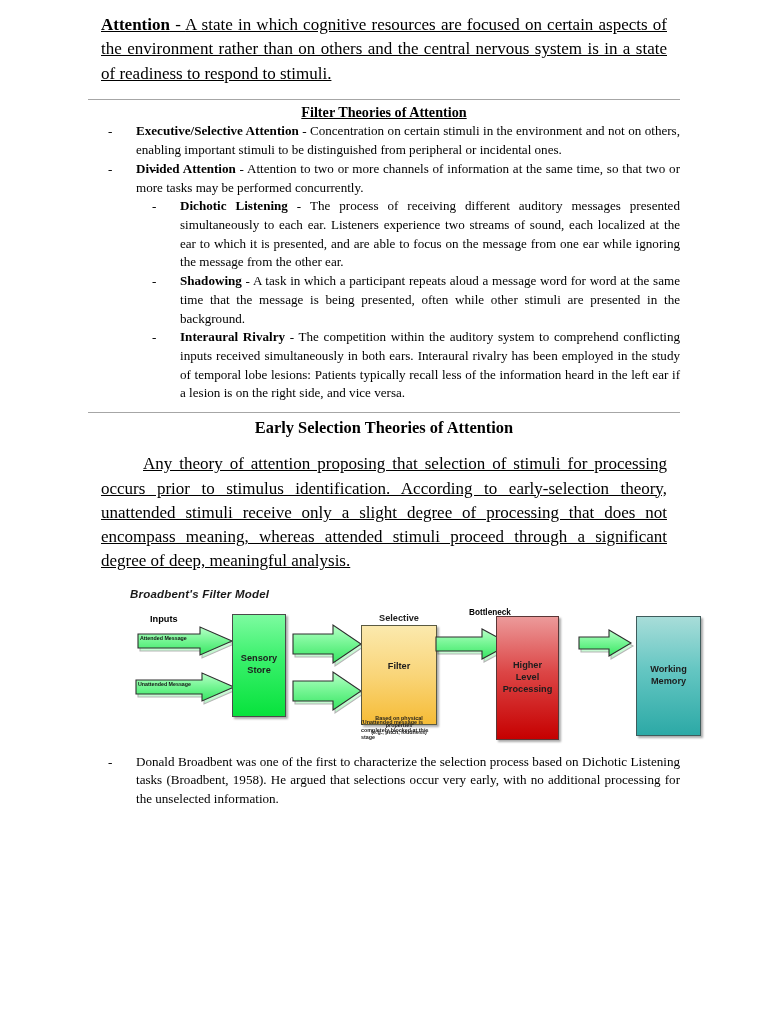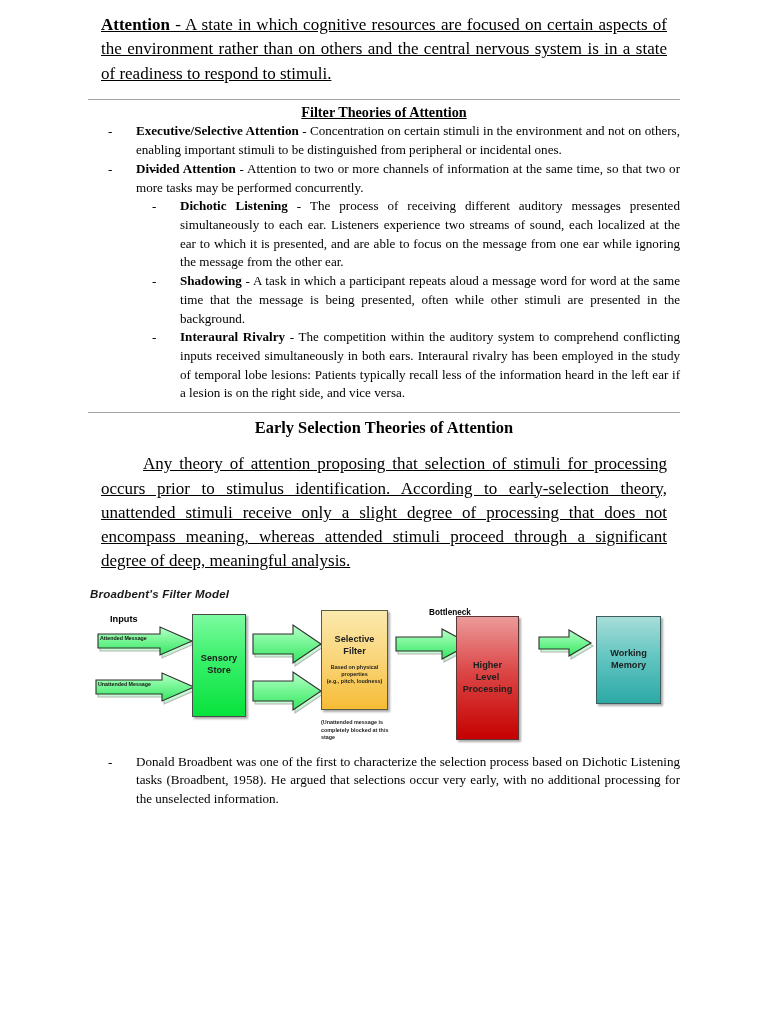--- a/index.html
+++ b/index.html
@@ -97,20 +97,21 @@
     text-indent: 42px;
   }
 
   
   .diagram {
     position: relative;
     width: 592px;
     height: 165px;
     margin-top: 14px;
     font-family: "Liberation Sans", "DejaVu Sans", sans-serif;
+    margin-left: 40px;
   }
   .diagram-title {
     position: absolute;
     left: 2px;
     top: 0px;
     font-family: "Liberation Sans", "DejaVu Sans", sans-serif;
     font-weight: bold;
     font-style: italic;
     font-size: 11.5px;
     color: #1a1a1a;
@@ -137,31 +138,32 @@
     font-size: 5.4px;
     font-weight: bold;
     line-height: 1.32;
     margin-top: 6px;
   }
   #box-sensory {
     left: 104px; top: 26px; width: 54px; height: 103px;
     background: linear-gradient(to bottom, #7dfba0 0%, #38f06a 45%, #07e23c 100%);
   }
   #box-filter {
-    left: 233px; top: 22px; width: 67px; height: 100px;
+    left: 233px; top: 37px; width: 76px; height: 100px;
     background: linear-gradient(to bottom, #fbe9ad 0%, #f9d579 50%, #f6bc36 100%);
     border-color: #5a5a42;
+    gap: 36px;
   }
   #box-higher {
     left: 368px; top: 28px; width: 63px; height: 124px;
     background: linear-gradient(to bottom, #ec9a9a 0%, #dc4646 45%, #c60000 100%);
     border-color: #5a3636;
   }
   #box-working {
-    left: 508px; top: 28px; width: 65px; height: 88px;
+    left: 508px; top: 28px; width: 65px; height: 120px;
     background: linear-gradient(to bottom, #a8ddd9 0%, #64c6c2 45%, #2ca9a6 100%);
     border-color: #3f5c5c;
   }
   .filter-note {
     position: absolute;
     left: 233px; top: 131px; width: 80px;
     font-size: 5.4px;
     font-weight: bold;
     line-height: 1.45;
     color: #1d1d1d;

